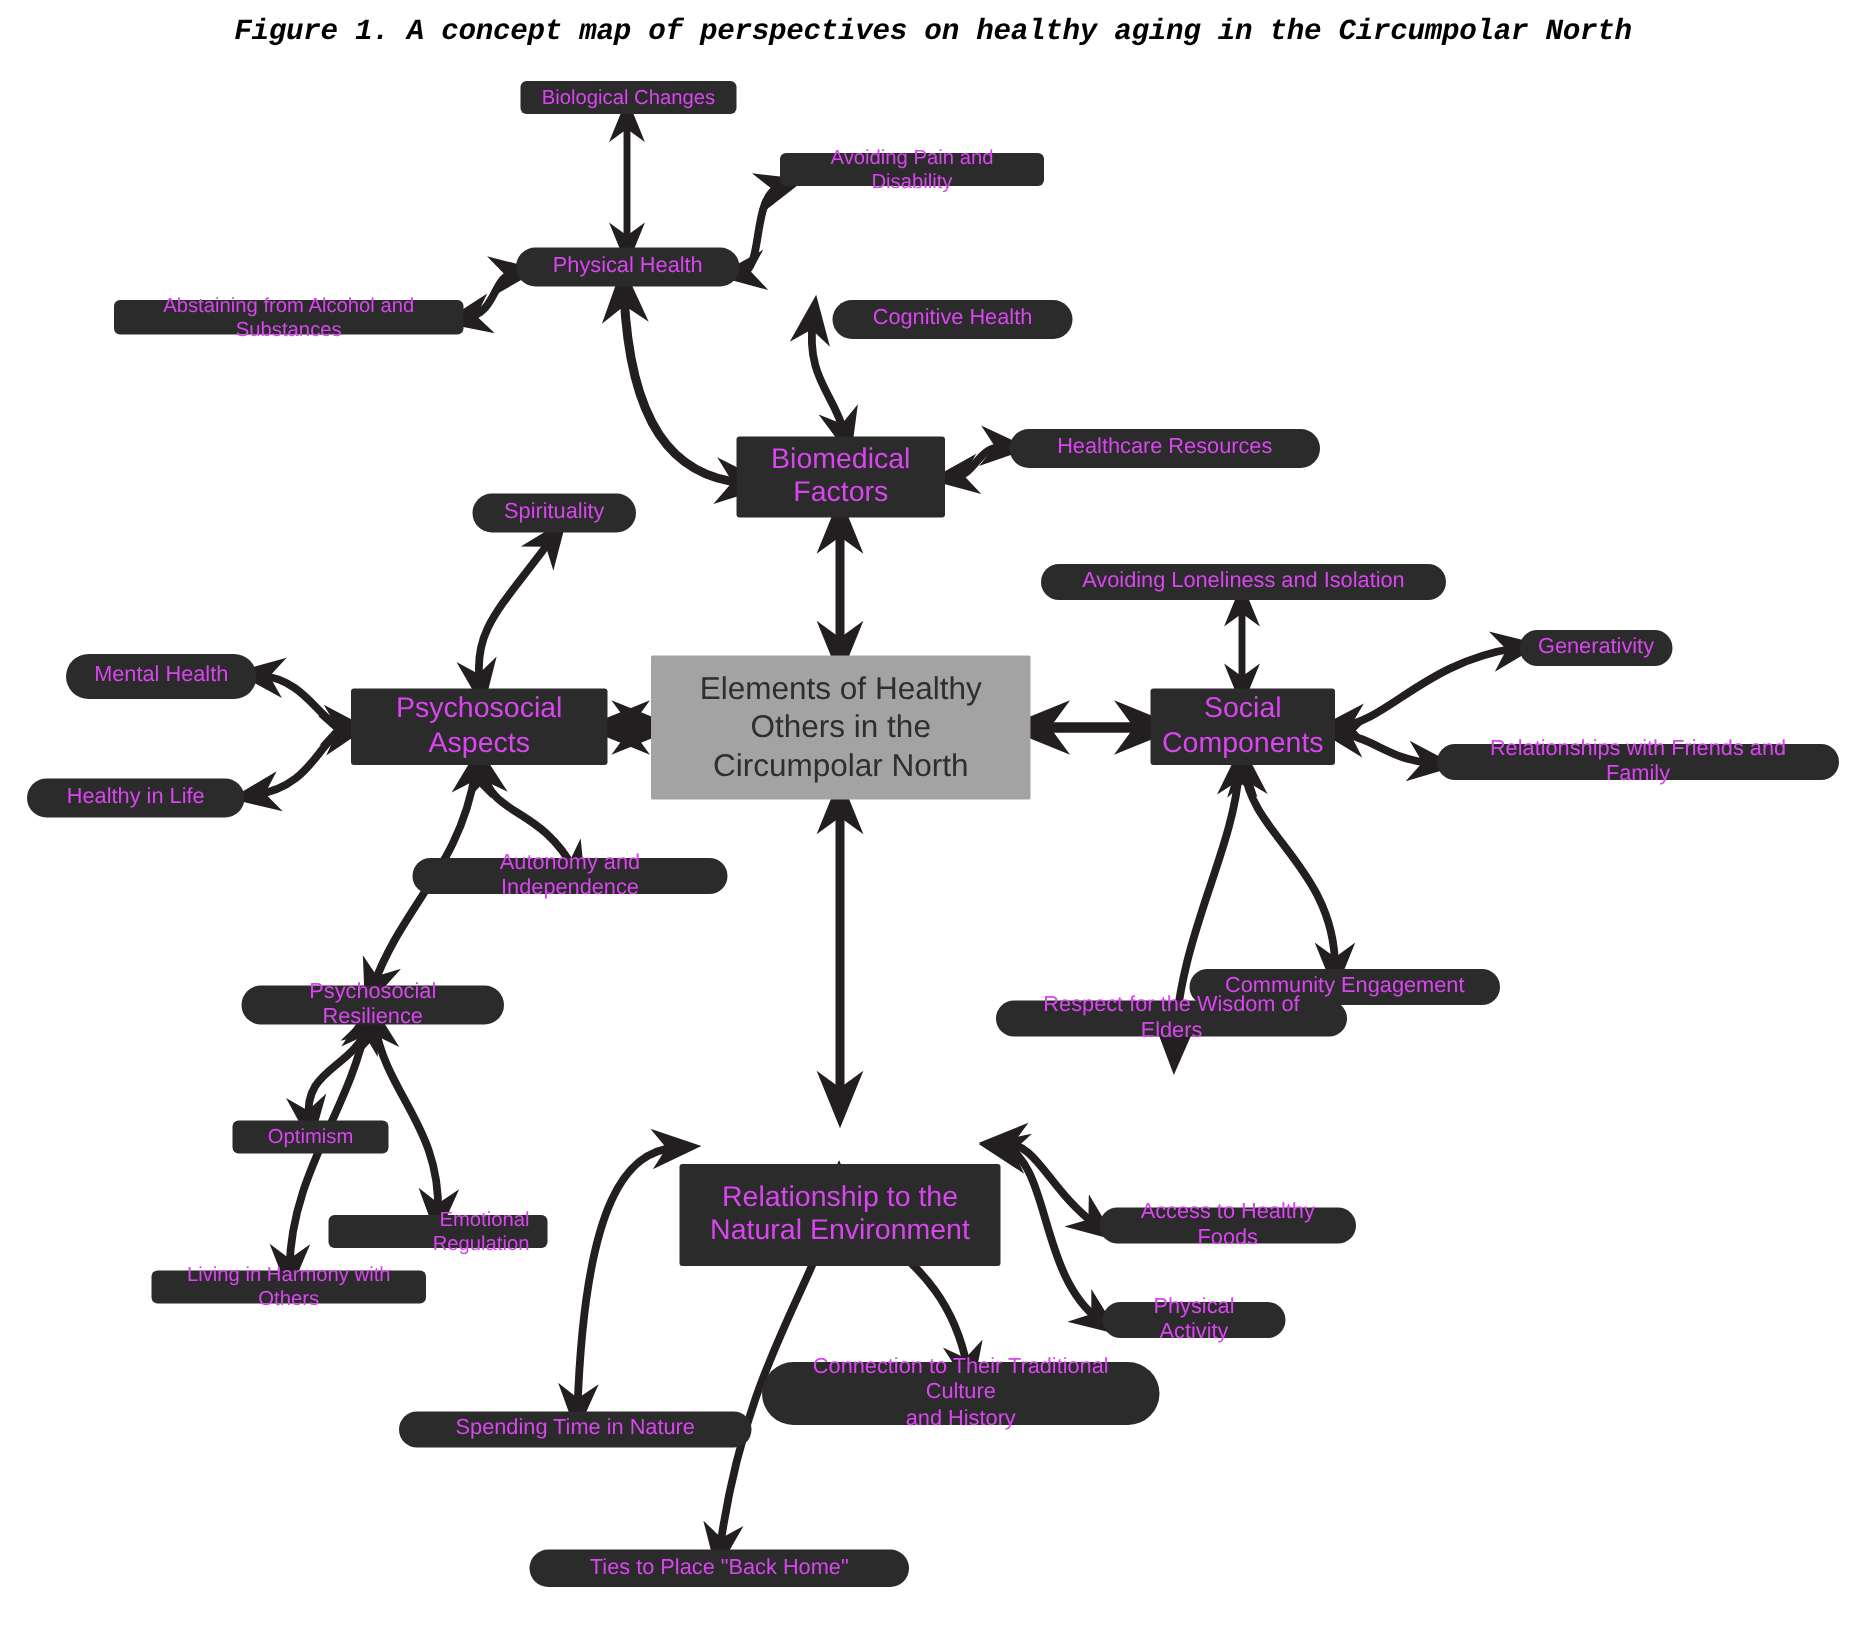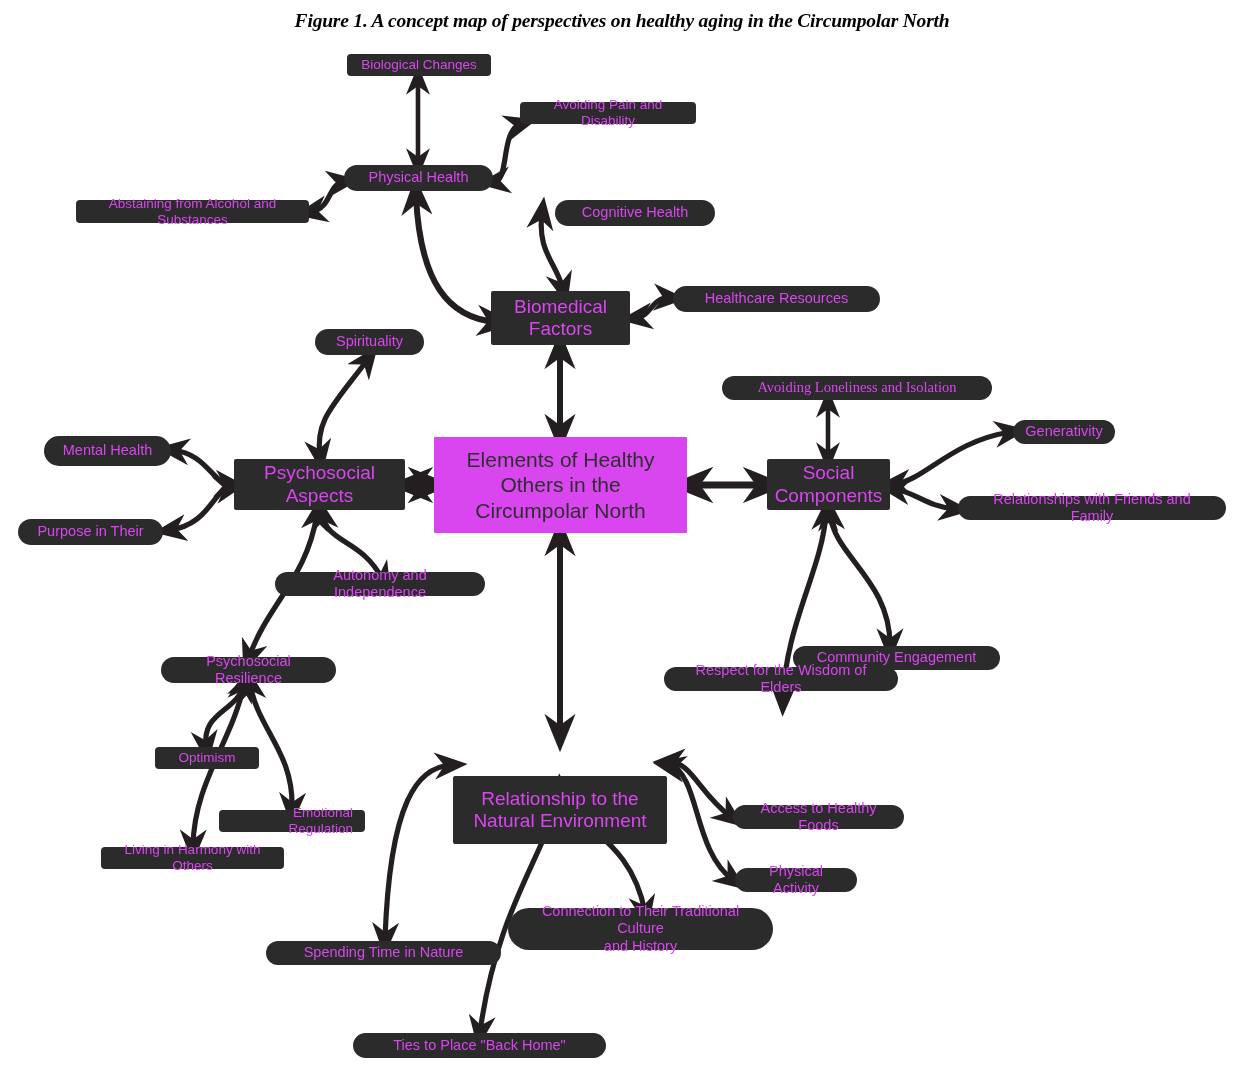--- a/index.html
+++ b/index.html
@@ -13,21 +13,21 @@
     width: 1244px;
     height: 1083px;
     background: #ffffff;
     overflow: hidden;
   }
   #title {
     position: absolute;
     left: 0; top: 10px;
     width: 1244px;
     text-align: center;
-    font-family: Liberation Serif, serif;
+    font-family: Liberation Mono, monospace;
     font-weight: bold;
     font-style: italic;
     font-size: 19.5px;
     letter-spacing: -0.2px;
     color: #000000;
     white-space: nowrap;
   }
   #edges {
     position: absolute;
     left: 0; top: 0;
@@ -58,21 +58,21 @@
     padding: 4px 14px;
   }
   
   .node.box {
     border-radius: 4px;
     font-size: 13.5px;
     padding: 4px 12px;
   }
   
   .node.center {
-    background: #d946ef;
+    background: #a3a3a3;
     color: #2e2e2e;
     border-radius: 1px;
     font-size: 21px;
     padding: 24px 12px;
     z-index: 6;
     line-height: 1.22;
   }
 </style>
 </head>
 <body>
@@ -196,33 +196,33 @@
   <div class="node box" style="left:347px; top:54px; width:144px; height:22px;">Biological Changes</div>
 
   <div class="node box" style="left:520px; top:102px; width:176px; height:22px;">Avoiding Pain and Disability</div>
 
   <div class="node box" style="left:76px; top:200px; width:233px; height:23px;">Abstaining from Alcohol and Substances</div>
 
   <div class="node pill" style="left:315px; top:329px; width:109px; height:26px;">Spirituality</div>
 
   <div class="node pill" style="left:44px; top:436px; width:127px; height:30px;">Mental Health</div>
 
-  <div class="node pill" style="left:18px; top:519px; width:145px; height:26px;">Purpose in Their</div>
+  <div class="node pill" style="left:18px; top:519px; width:145px; height:26px;">Healthy in Life</div>
 
   <div class="node pill" style="left:275px; top:572px; width:210px; height:24px;">Autonomy and Independence</div>
 
   <div class="node pill" style="left:161px; top:657px; width:175px; height:26px;">Psychosocial Resilience</div>
 
   <div class="node box" style="left:155px; top:747px; width:104px; height:22px;">Optimism</div>
 
   <div class="node box" style="left:219px; top:810px; width:146px; height:22px;text-align:right;">Emotional Regulation</div>
 
   <div class="node box" style="left:101px; top:847px; width:183px; height:22px;">Living in Harmony with Others</div>
 
-  <div class="node pill" style="left:722px; top:376px; width:270px; height:24px;font-family:Liberation Serif, serif;">Avoiding Loneliness and Isolation</div>
+  <div class="node pill" style="left:694px; top:376px; width:270px; height:24px;">Avoiding Loneliness and Isolation</div>
 
   <div class="node pill" style="left:1013px; top:420px; width:102px; height:24px;">Generativity</div>
 
   <div class="node pill" style="left:958px; top:496px; width:268px; height:24px;">Relationships with Friends and Family</div>
 
   <div class="node pill" style="left:793px; top:646px; width:207px; height:24px;">Community Engagement</div>
 
   <div class="node pill" style="left:664px; top:667px; width:234px; height:24px;">Respect for the Wisdom of Elders</div>
 
   <div class="node pill" style="left:733px; top:805px; width:171px; height:24px;">Access to Healthy Foods</div>

